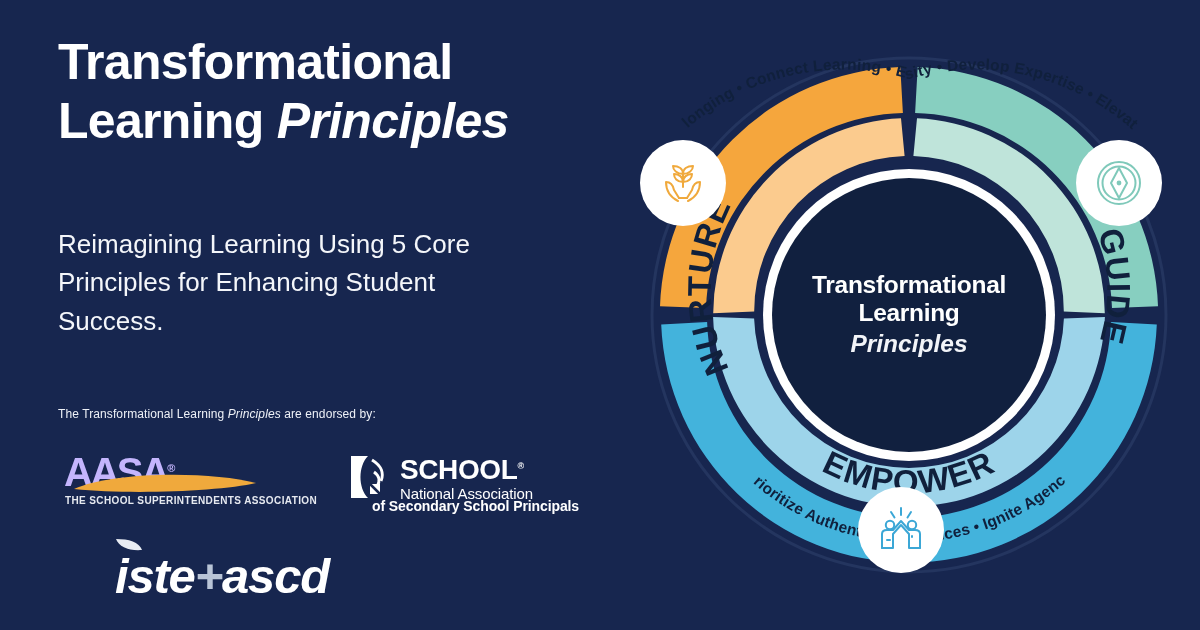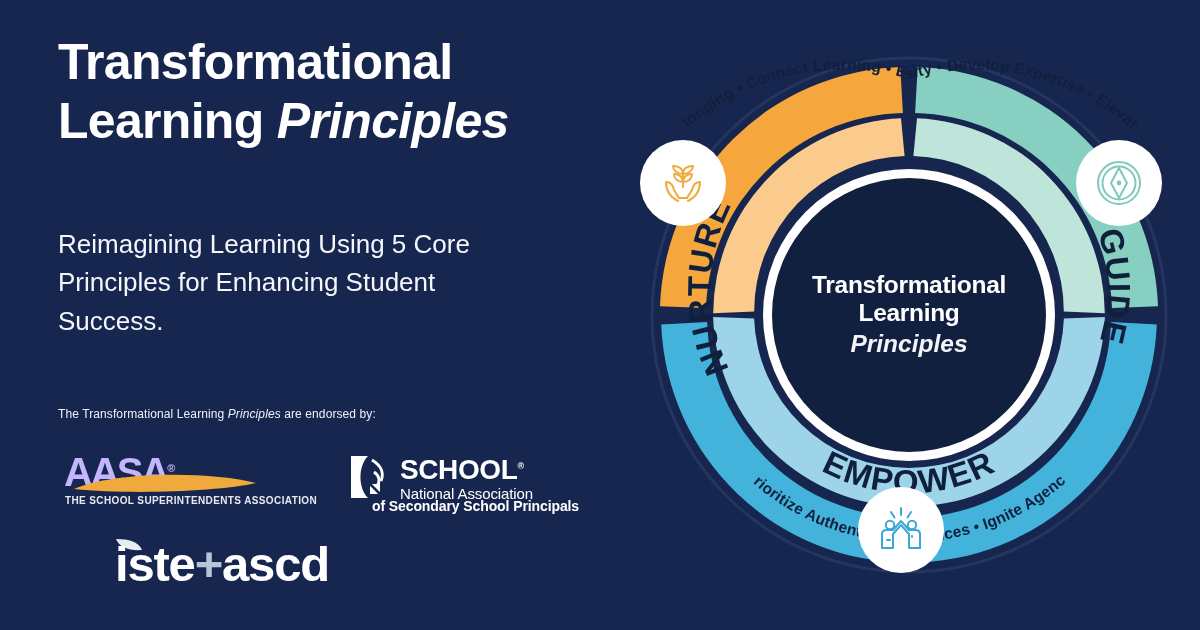--- a/index.html
+++ b/index.html
@@ -71,23 +71,23 @@
   .nassp-l2 {
     position: absolute; left: 46px; top: 50px;
     font-size: 14px; font-weight: 700; color: #fff; letter-spacing: -0.1px;
     white-space: nowrap;
     margin-left: 36px;
   }
 
   
   .iste { position: absolute; left: 2px; top: 540px; width: 300px; height: 62px; }
   .iste-word {
-    position: absolute; left: 55px; top: 0px;
+    position: absolute; left: 55px; top: 12px;
     font-size: 49px; font-weight: 700; color: #fff;
-    letter-spacing: -1.2px; line-height: 1;
+    letter-spacing: -1.2px; line-height: 1; font-style: italic;
   }
   .iste-plus { color: #B9C4D6; }
   .iste-leaf { position: absolute; left: 55px; top: -3px; width: 30px; height: 22px; }
 
   
   .wheel { position: absolute; left: 618px; top: 0px; width: 582px; height: 630px; }
 
   .ctr-text {
     position: absolute; left: 50%; top: 50%;
     transform: translate(-50%,-50%);

